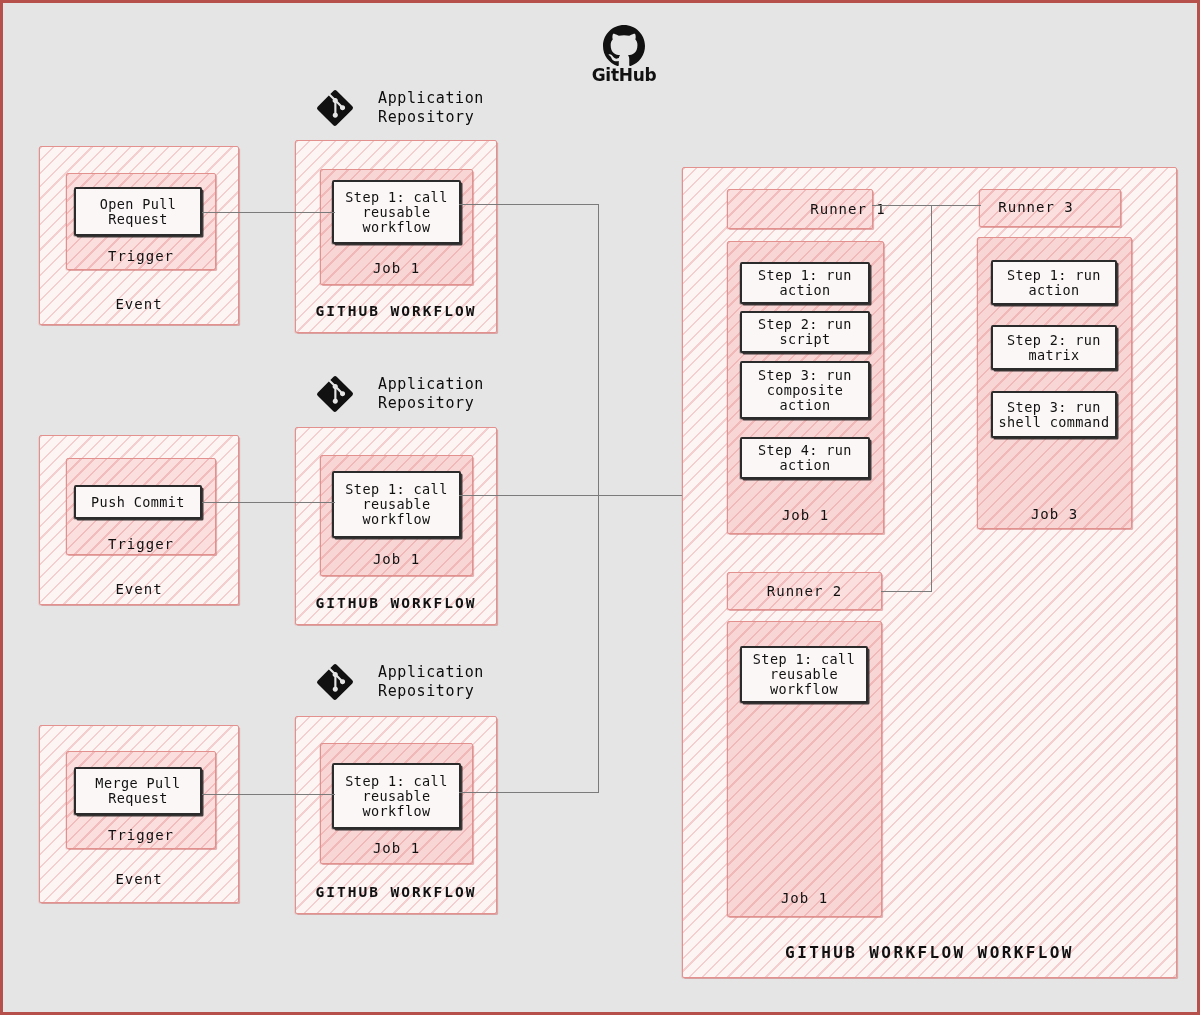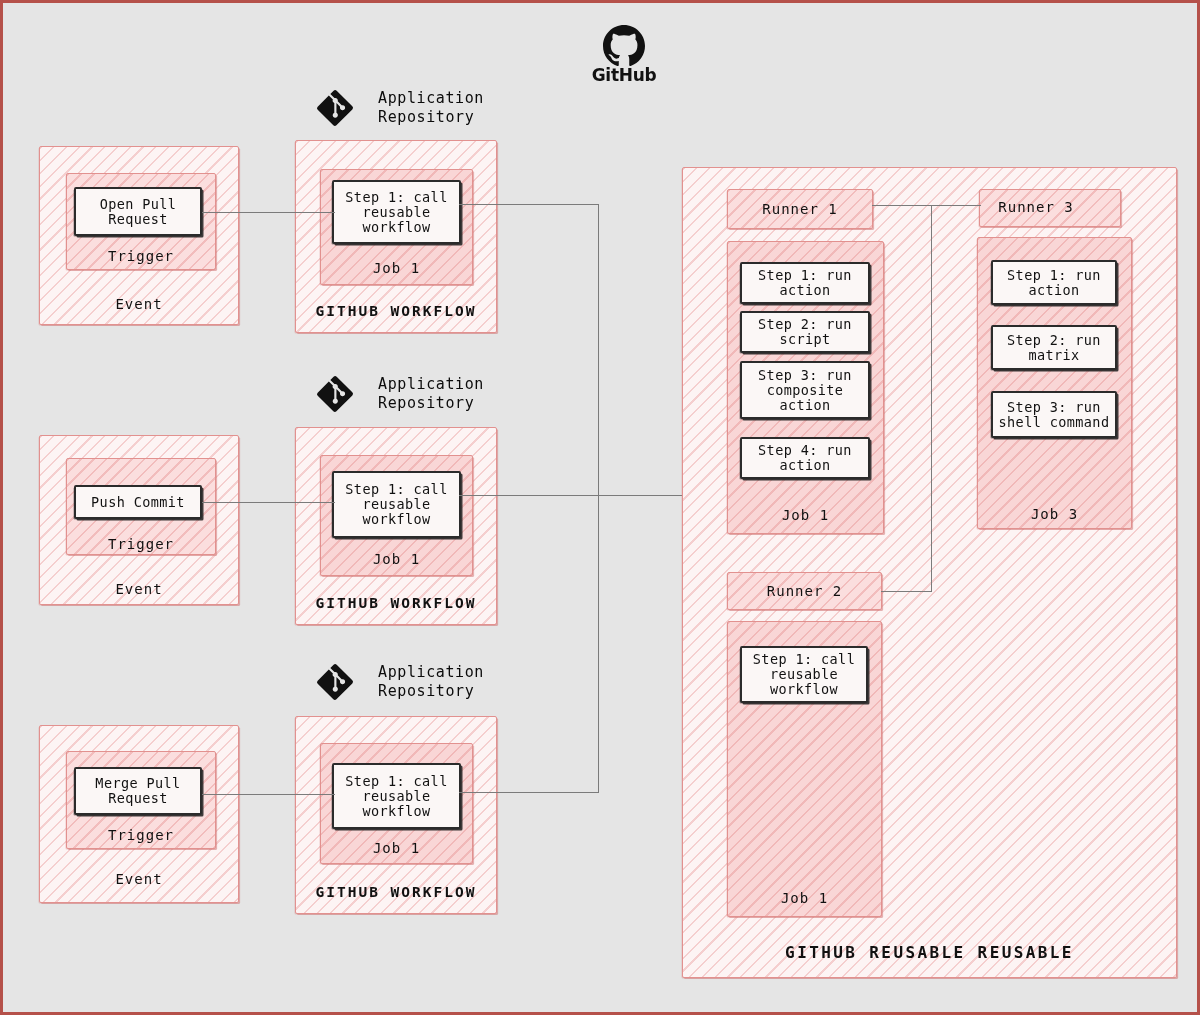--- a/index.html
+++ b/index.html
@@ -198,21 +198,21 @@
 
   <div class="wire h" style="left:456px;top:201px;width:140px;"></div>
   <div class="wire h" style="left:456px;top:492px;width:140px;"></div>
   <div class="wire h" style="left:456px;top:789px;width:140px;"></div>
   <div class="wire v" style="left:595px;top:201px;height:589px;"></div>
   <div class="wire h" style="left:595px;top:492px;width:86px;"></div>
 
   <div class="pinkbox hatch-light" style="left:679px;top:164px;width:495px;height:811px;"></div>
 
   <div class="pinkbox hatch-mid" style="left:724px;top:186px;width:146px;height:40px;"></div>
-  <div class="boxlabel" style="left:724px;top:198px;width:146px;">Runner 1</div>
+  <div class="boxlabel" style="left:724px;top:198px;width:146px;padding-left:48px;">Runner 1</div>
 
   <div class="pinkbox hatch-strong" style="left:724px;top:238px;width:157px;height:293px;"></div>
   <div class="stepbox" style="left:737px;top:259px;width:130px;height:42px;">
     <span style="white-space: pre-line;">Step 1: run
 action</span>
     </div>
   <div class="stepbox" style="left:737px;top:308px;width:130px;height:42px;">
     <span style="white-space: pre-line;">Step 2: run
 script</span>
     </div>
@@ -253,15 +253,15 @@
     <span style="white-space: pre-line;">Step 1: call
 reusable
 workflow</span>
     </div>
   <div class="boxlabel" style="left:724px;top:887px;width:155px;">Job 1</div>
 
   <div class="wire h" style="left:869px;top:202px;width:109px;"></div>
   <div class="wire v" style="left:928px;top:202px;height:386px;"></div>
   <div class="wire h" style="left:878px;top:588px;width:51px;"></div>
 
-  <div class="boxlabel bold" style="left:679px;top:940px;width:495px;font-size:16px;letter-spacing:2.4px;">GITHUB REUSABLE REUSABLE</div>
+  <div class="boxlabel bold" style="left:679px;top:940px;width:495px;font-size:16px;letter-spacing:2.4px;">GITHUB WORKFLOW WORKFLOW</div>
 
 </div>
 
 </body></html>

